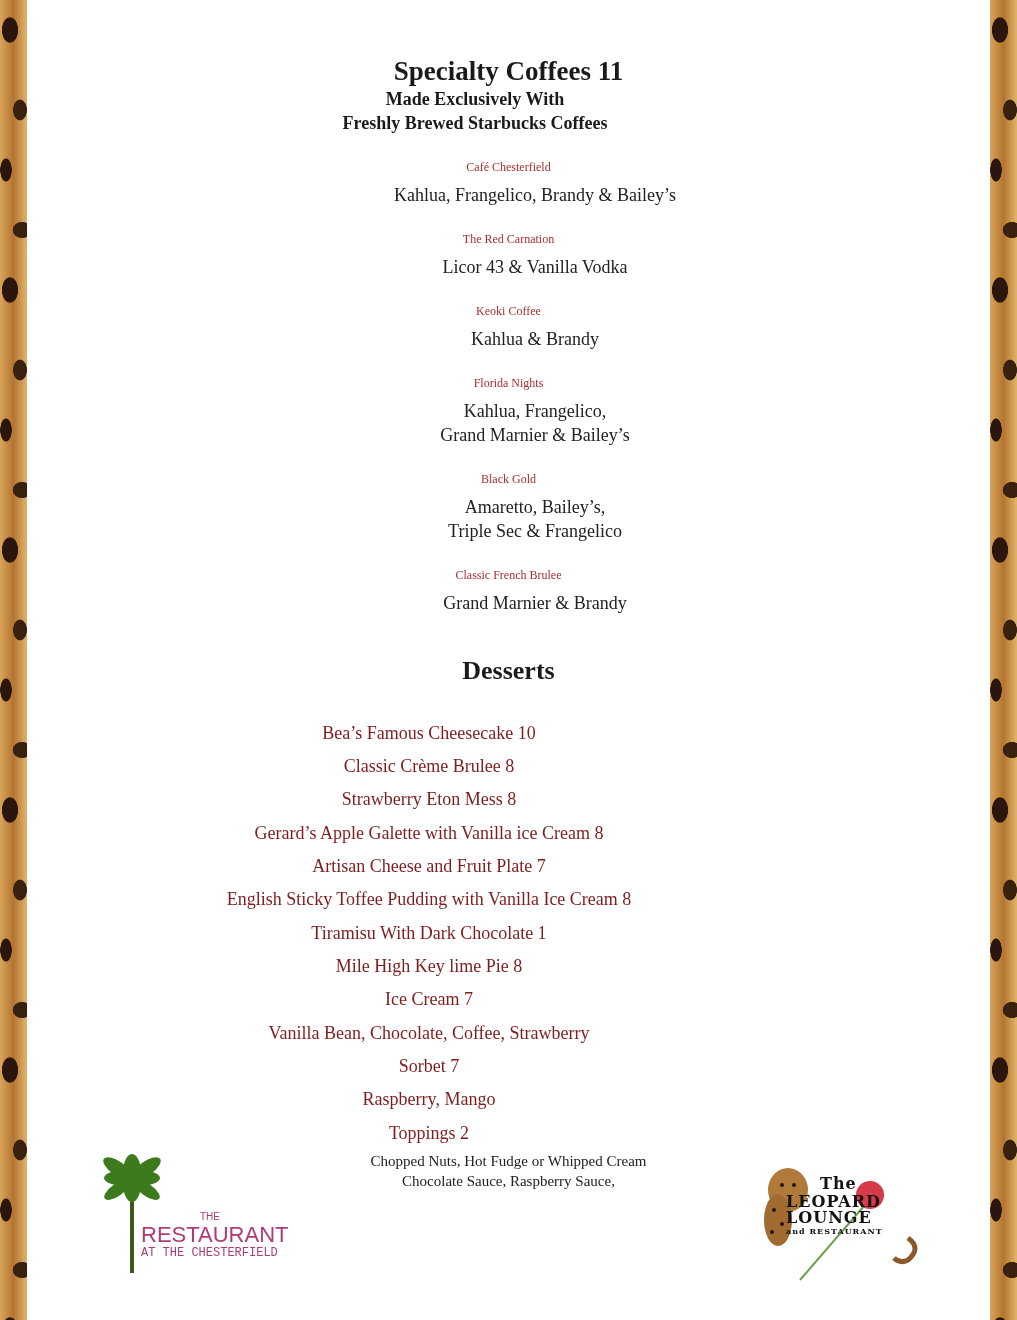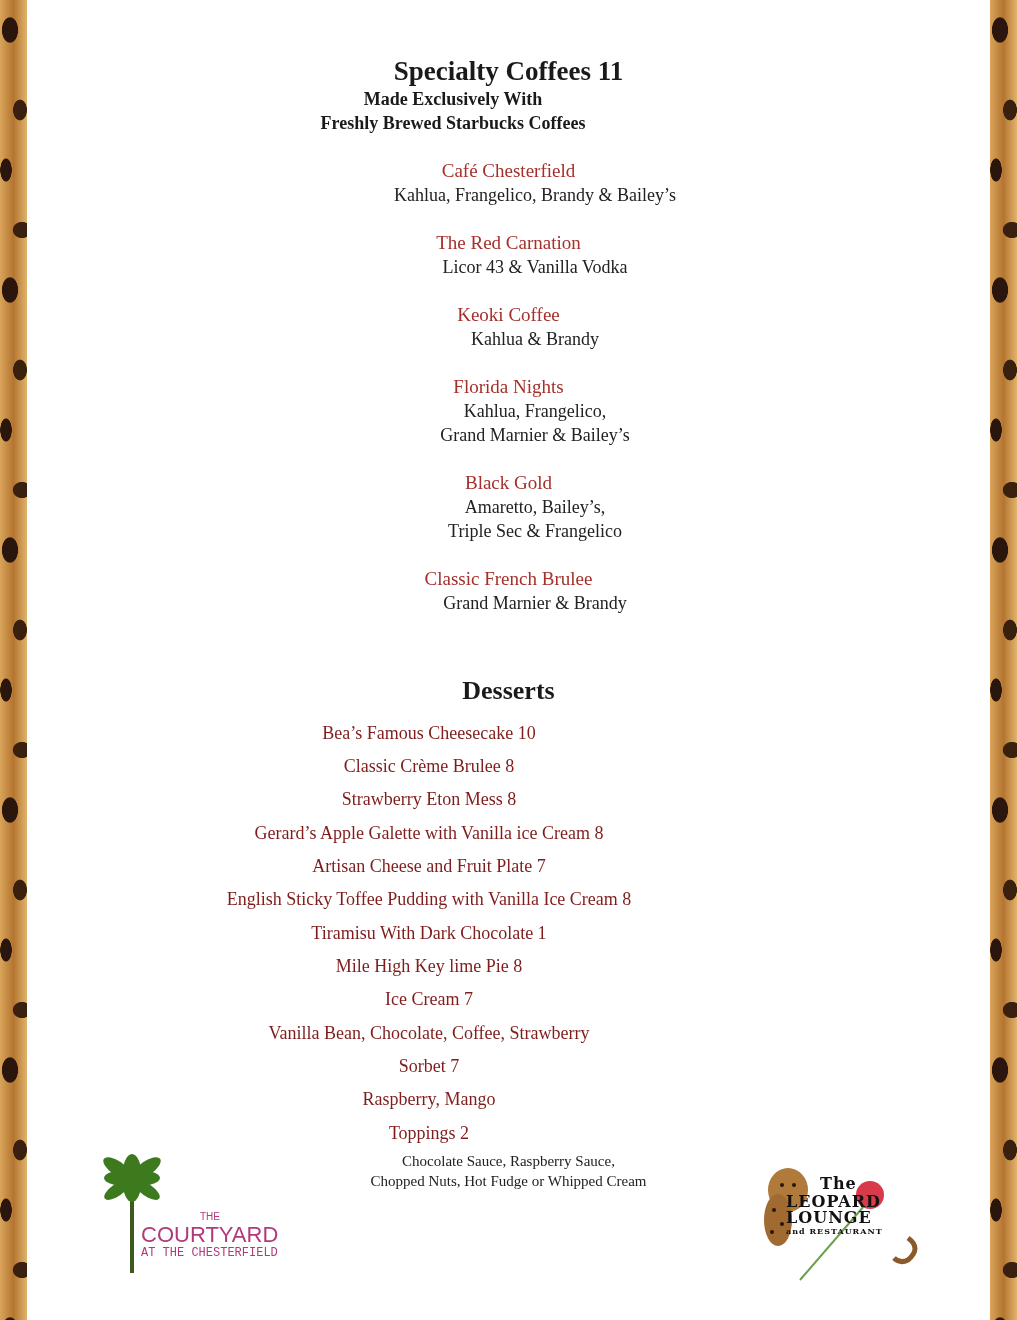--- a/index.html
+++ b/index.html
@@ -17,24 +17,24 @@
       radial-gradient(ellipse 12px 18px at 20px 110px, #3a200e 55%, transparent 60%),
       radial-gradient(ellipse 10px 20px at 6px 170px, #2a160c 55%, transparent 60%),
       radial-gradient(ellipse 16px 14px at 22px 230px, #3a200e 55%, transparent 60%),
       linear-gradient(90deg, #d9a45a, #b47530 50%, #e0b46c);
     background-size: 28px 260px, 28px 260px, 28px 260px, 28px 260px, 100% 100%;
   }
   .border.left { left: 0; width: 27px; }
   .border.right { left: 990px; width: 27px; }
   .content { position: absolute; left: 27px; width: 963px; top: 0; text-align: center; }
   .title { position: absolute; left: 0; width: 963px; top: 56px; font-size: 27px; font-weight: bold; color: #1a1a1a; }
-  .subtitle { position: absolute; left: 0; width: 852px; font-size: 18px; font-weight: bold; color: #1a1a1a; }
-  .drink-name { position: absolute; left: 0; width: 963px; font-size: 19px; color: #a4302b; }
+  .subtitle { position: absolute; left: 0; width: 852px; font-size: 18px; font-weight: bold; color: #1a1a1a; padding-left: 22px; }
+  .drink-name { position: absolute; left: 0; width: 963px; font-size: 12px; color: #a4302b; }
   .drink-desc { position: absolute; left: 0; width: 1016px; font-size: 18px; color: #222; line-height: 24px; }
-  .section-title { position: absolute; left: 0; width: 963px; top: 656px; font-size: 26px; font-weight: bold; color: #1a1a1a; margin-top: 20px; }
+  .section-title { position: absolute; left: 0; width: 963px; top: 656px; font-size: 26px; font-weight: bold; color: #1a1a1a; }
   .dessert { position: absolute; left: 0; width: 804px; font-size: 18px; color: #7f1d1d; }
   .toppings-desc { position: absolute; left: 0; width: 963px; top: 1151px; font-size: 15px; line-height: 20px; color: #222; }
   .logo-courtyard { position: absolute; left: 97px; top: 1150px; width: 200px; height: 125px; }
   .cy-text { position: absolute; color: #b03a7a; font-family: "Liberation Sans", sans-serif; text-align: left; }
   .logo-leopard { position: absolute; left: 760px; top: 1160px; width: 170px; height: 125px; }
   .lp-text { position: absolute; font-family: "DejaVu Serif", serif; font-weight: bold; color: #111; letter-spacing: 1px; }
 </style>
 </head>
 <body>
 
@@ -76,39 +76,39 @@
   <div class="dessert" style="top:889px">English Sticky Toffee Pudding with Vanilla Ice Cream 8</div>
   <div class="dessert" style="top:923px">Tiramisu With Dark Chocolate 1</div>
   <div class="dessert" style="top:956px">Mile High Key lime Pie 8</div>
   <div class="dessert" style="top:989px">Ice Cream 7</div>
   <div class="dessert" style="top:1023px">Vanilla Bean, Chocolate, Coffee, Strawberry</div>
   <div class="dessert" style="top:1056px">Sorbet 7</div>
   <div class="dessert" style="top:1089px">Raspberry, Mango</div>
   <div class="dessert" style="top:1123px">Toppings 2</div>
 
   <div class="toppings-desc">
+    <div>Chopped Nuts, Hot Fudge or Whipped Cream</div>
     <div>Chocolate Sauce, Raspberry Sauce,</div>
-    <div>Chopped Nuts, Hot Fudge or Whipped Cream</div>
   </div>
 </div>
 
 <div class="logo-courtyard">
   <svg width="70" height="125" viewBox="0 0 70 125">
     <rect x="33" y="35" width="4" height="88" fill="#3d5a1e"></rect>
     <g fill="#3d7a1e">
       <ellipse cx="35" cy="28" rx="10" ry="24"></ellipse>
       <ellipse cx="35" cy="28" rx="28" ry="9"></ellipse>
       <ellipse cx="20" cy="18" rx="16" ry="7" transform="rotate(35 20 18)"></ellipse>
       <ellipse cx="50" cy="18" rx="16" ry="7" transform="rotate(-35 50 18)"></ellipse>
       <ellipse cx="20" cy="40" rx="15" ry="6" transform="rotate(-35 20 40)"></ellipse>
       <ellipse cx="50" cy="40" rx="15" ry="6" transform="rotate(35 50 40)"></ellipse>
     </g>
   </svg>
   <div class="cy-text" style="left:103px; top:61px; font-size:10px;">THE</div>
-  <div class="cy-text" style="left:44px; top:72px; font-size:22px;">COURTYARD</div>
+  <div class="cy-text" style="left:44px; top:72px; font-size:22px;">RESTAURANT</div>
   <div class="cy-text" style="left:44px; top:96px; font-size:12px;font-family:Liberation Mono, monospace;">AT THE CHESTERFIELD</div>
 </div>
 
 <div class="logo-leopard">
   <svg width="170" height="125" viewBox="0 0 170 125" style="position:absolute;left:0;top:0">
     <ellipse cx="28" cy="30" rx="20" ry="22" fill="#b07a3a"></ellipse>
     <ellipse cx="18" cy="60" rx="14" ry="26" fill="#a06a30"></ellipse>
     <circle cx="22" cy="25" r="2" fill="#2a160c"></circle>
       <circle cx="34" cy="25" r="2" fill="#2a160c"></circle>
     <circle cx="14" cy="50" r="2" fill="#2a160c"></circle>

